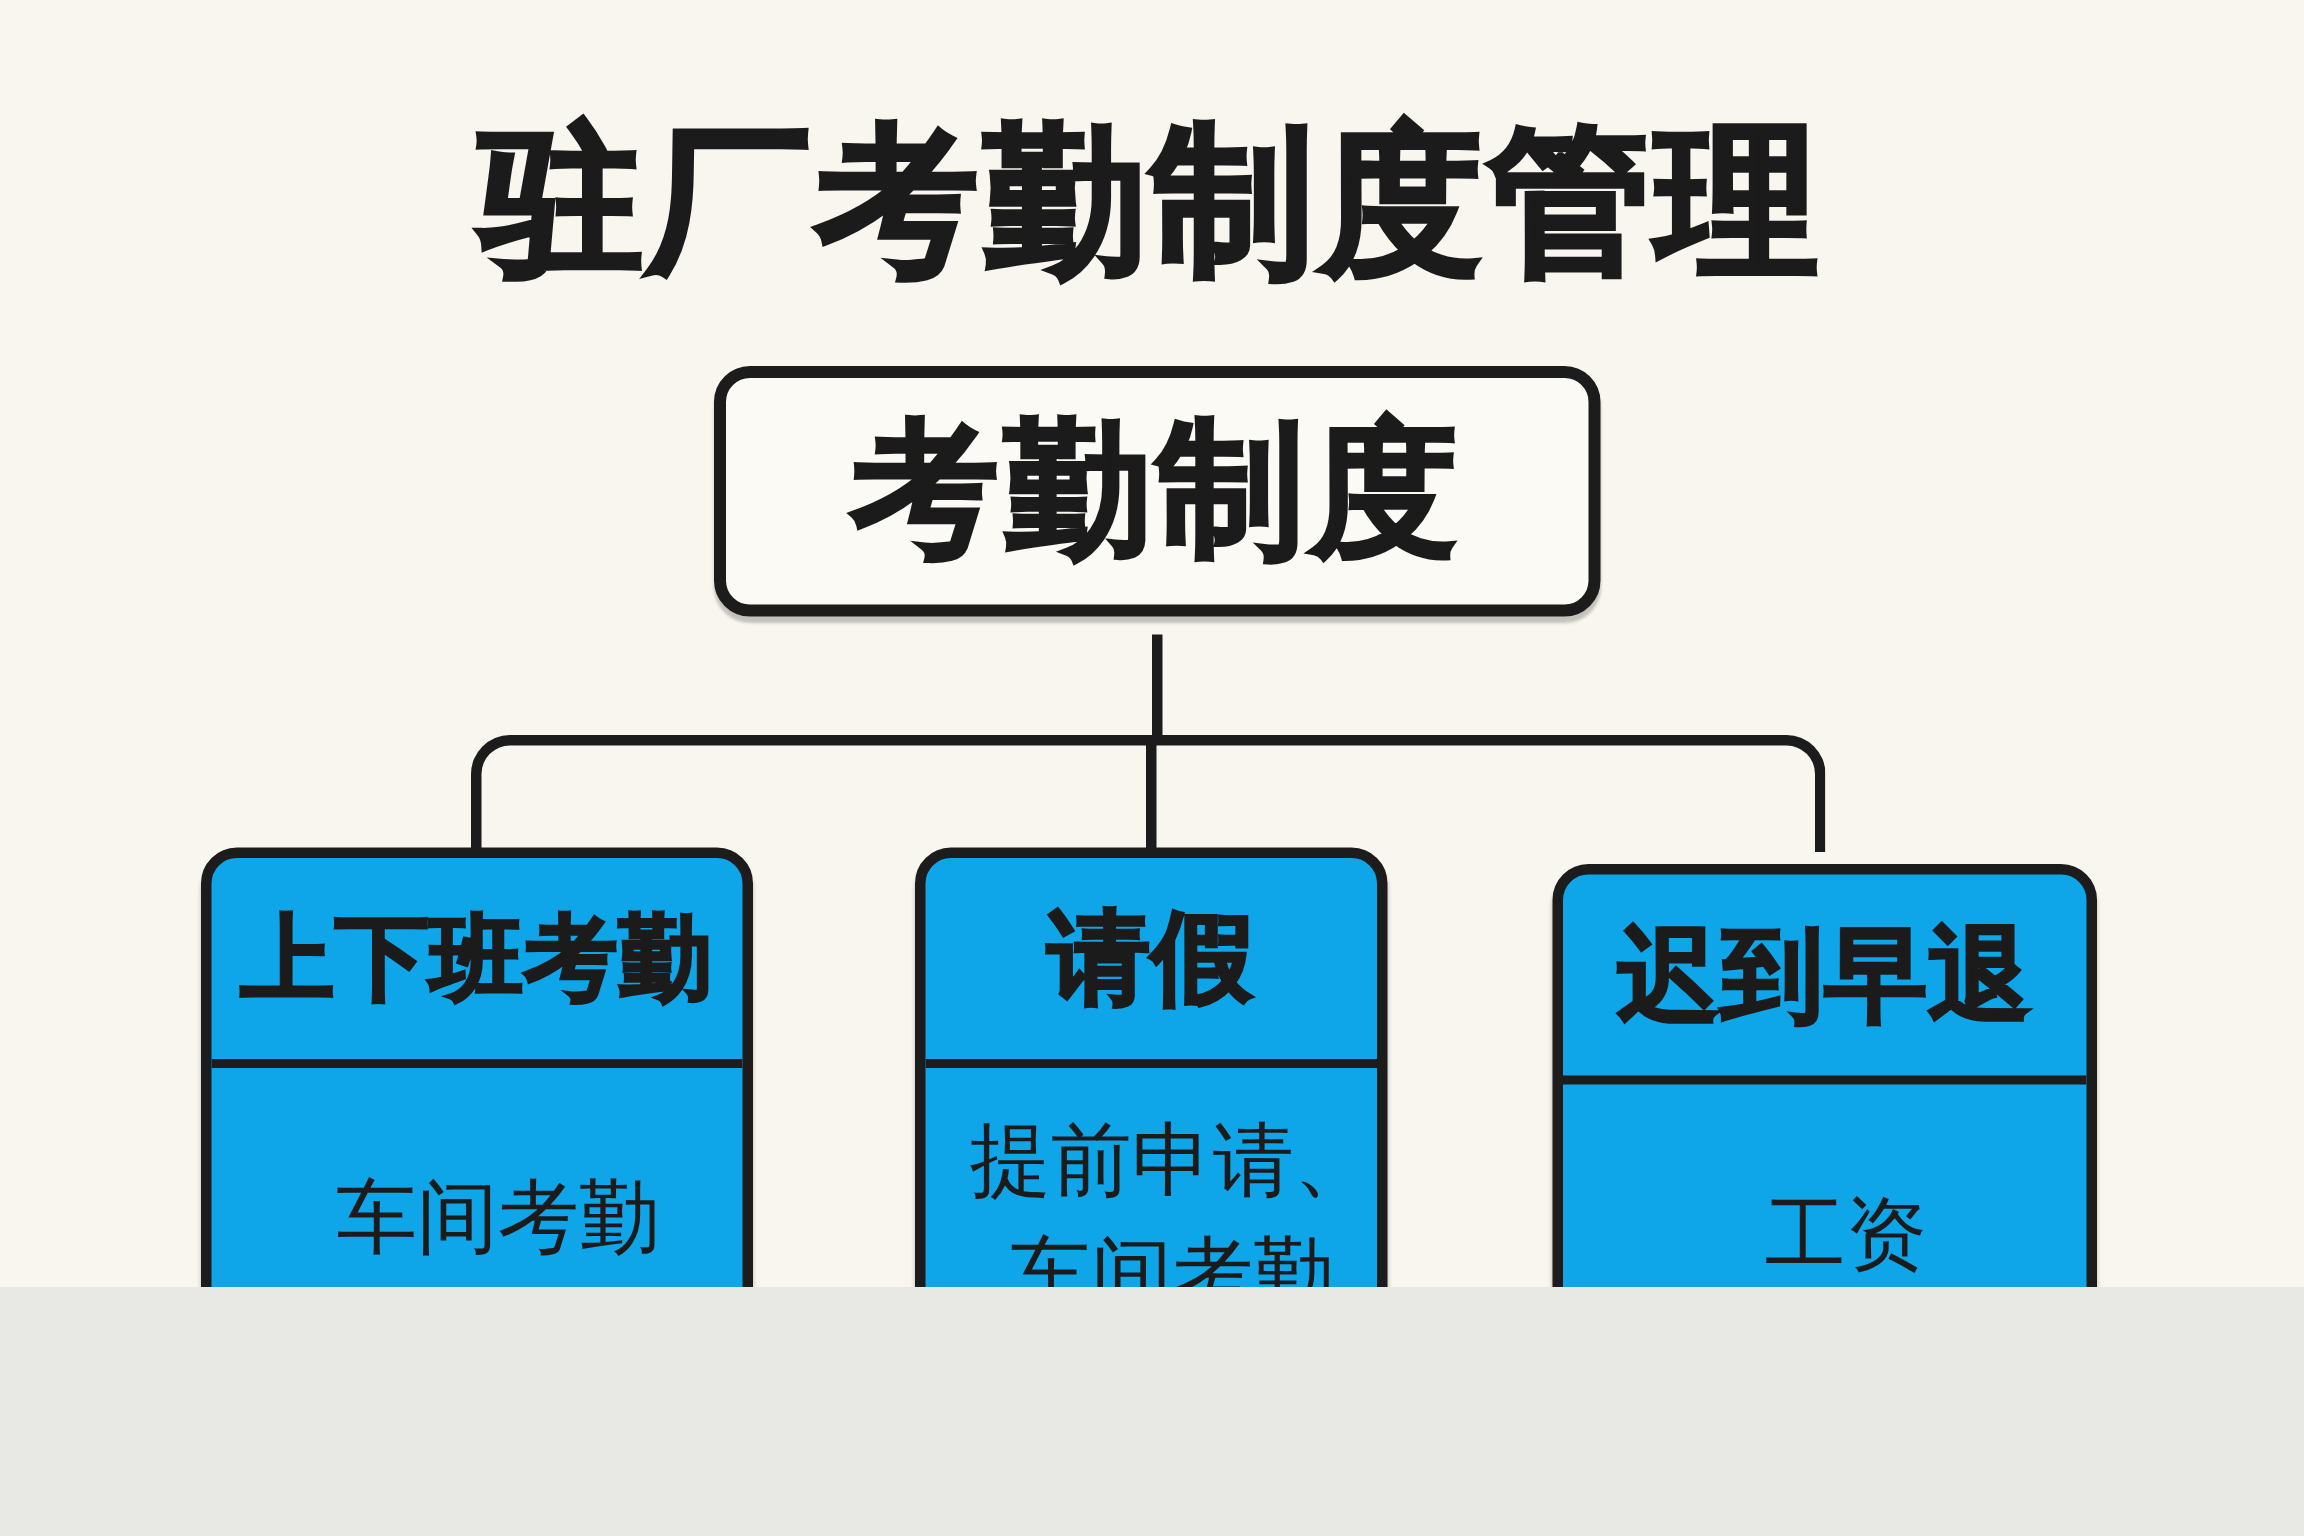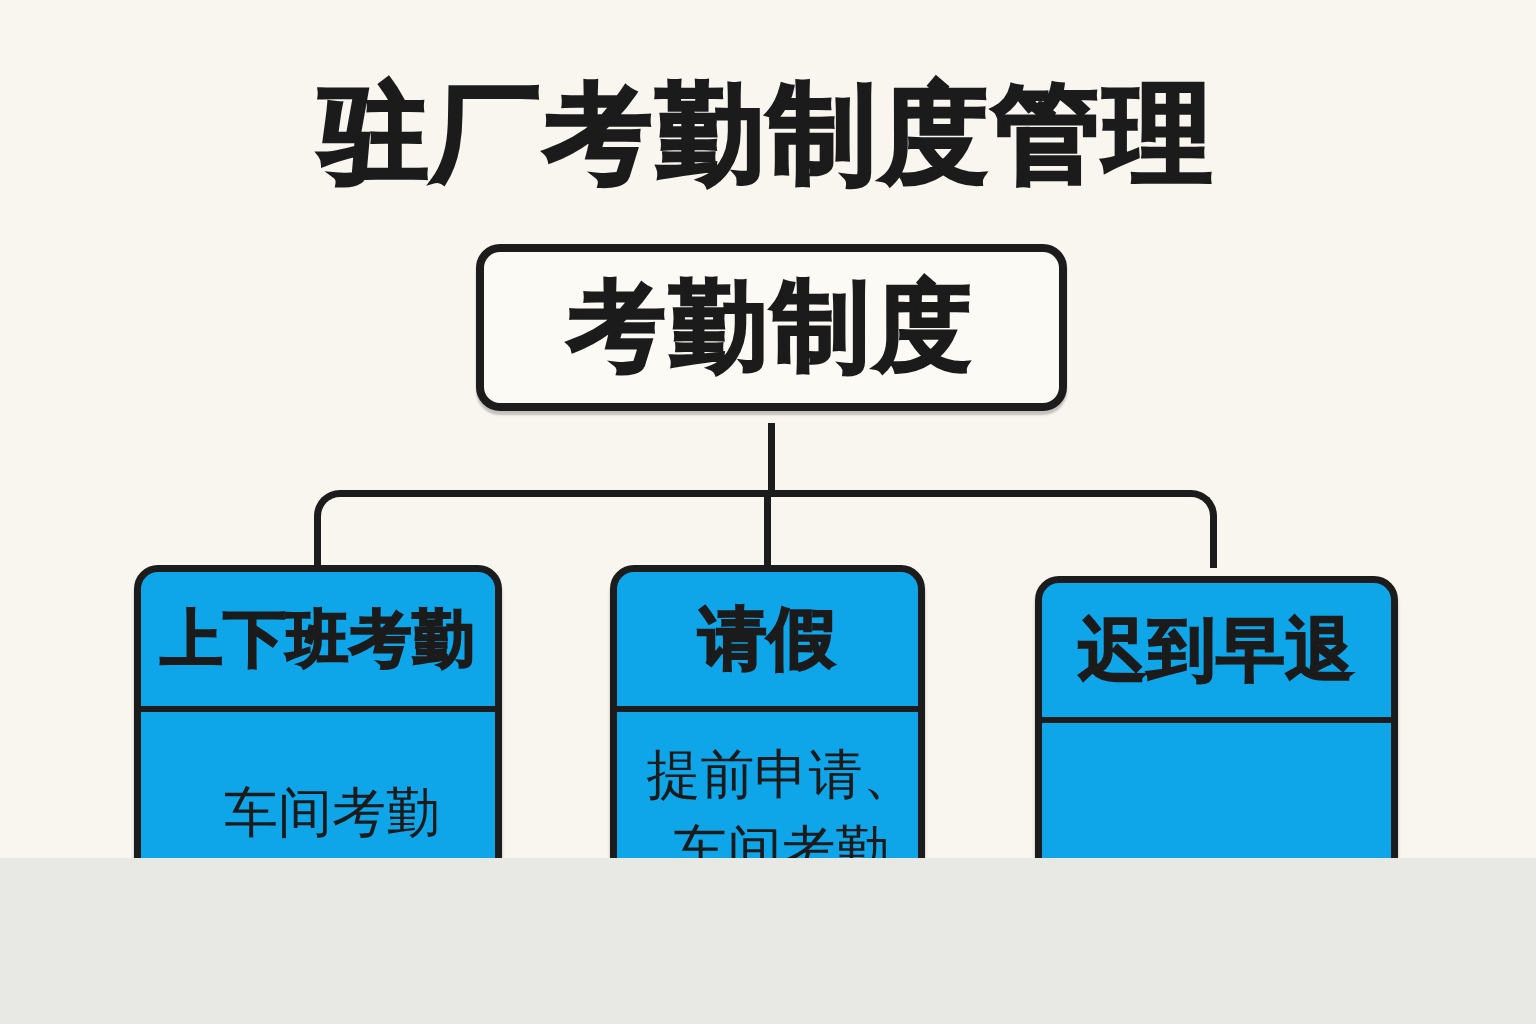--- a/index.html
+++ b/index.html
@@ -142,16 +142,17 @@
     <div class="node-header">请假</div>
     <div class="node-body">
       <span class="body-line">提前申请、</span>
       <span class="body-line">车间考勤</span>
     </div>
   </div>
 
   <div class="child-node child-3">
     <div class="node-header">迟到早退</div>
     <div class="node-body">
+      <span class="body-line">工资</span>
     </div>
   </div>
 
 </div>
 
 </body></html>

